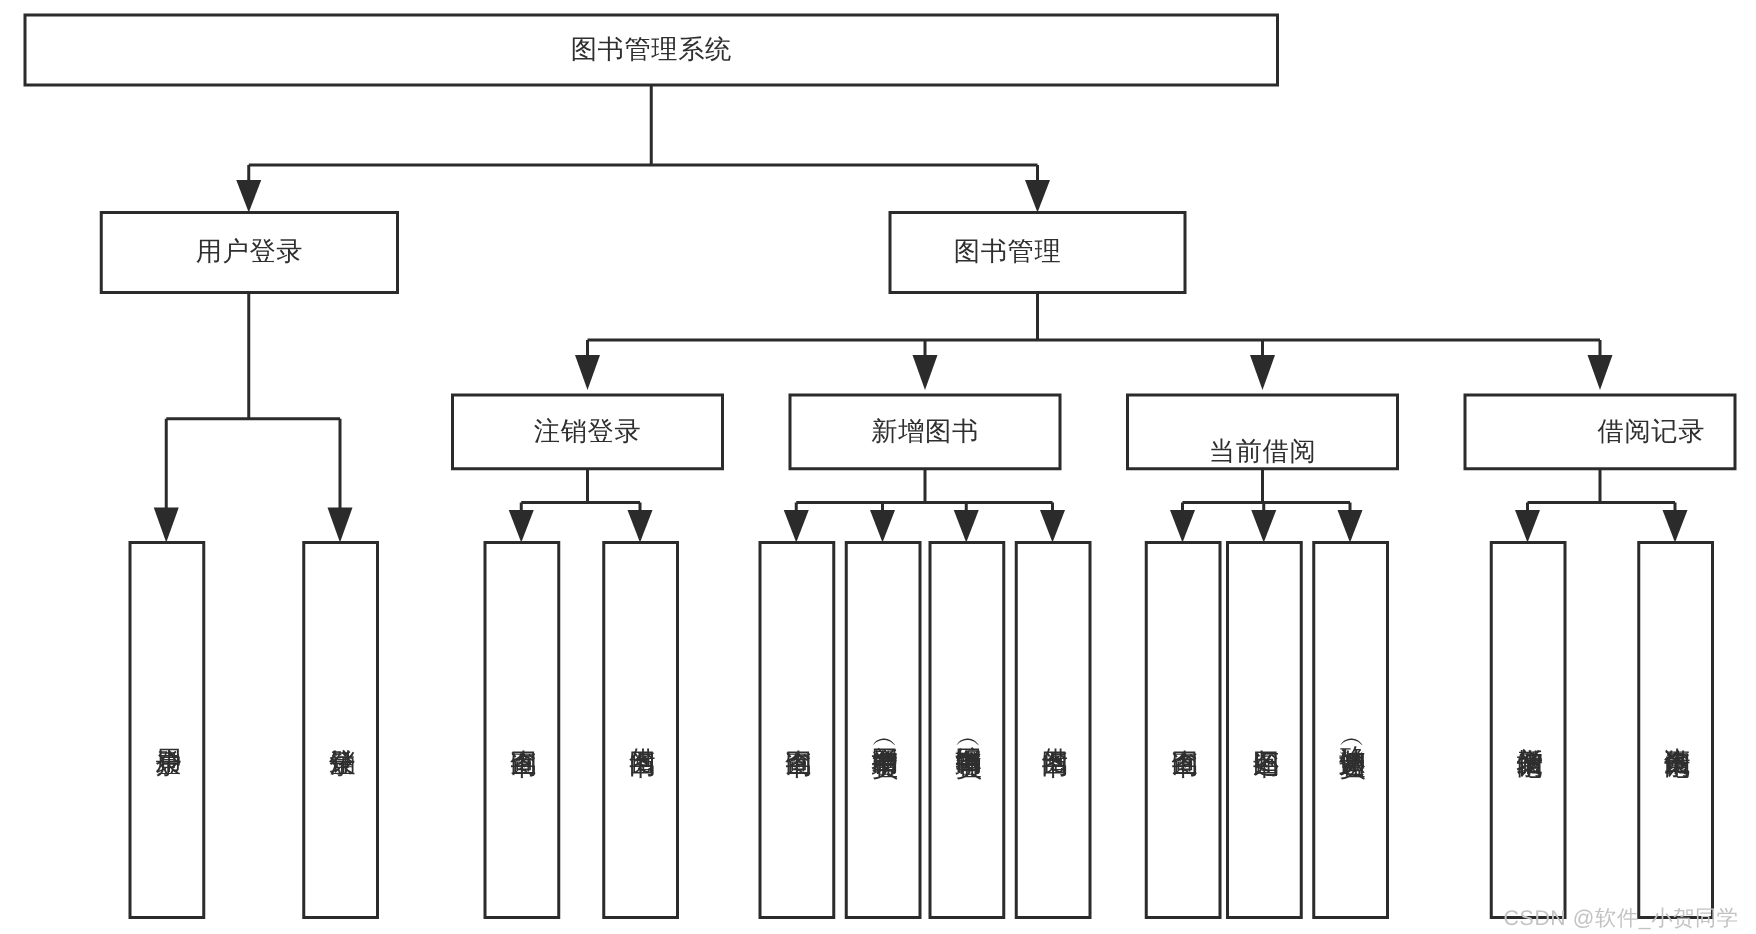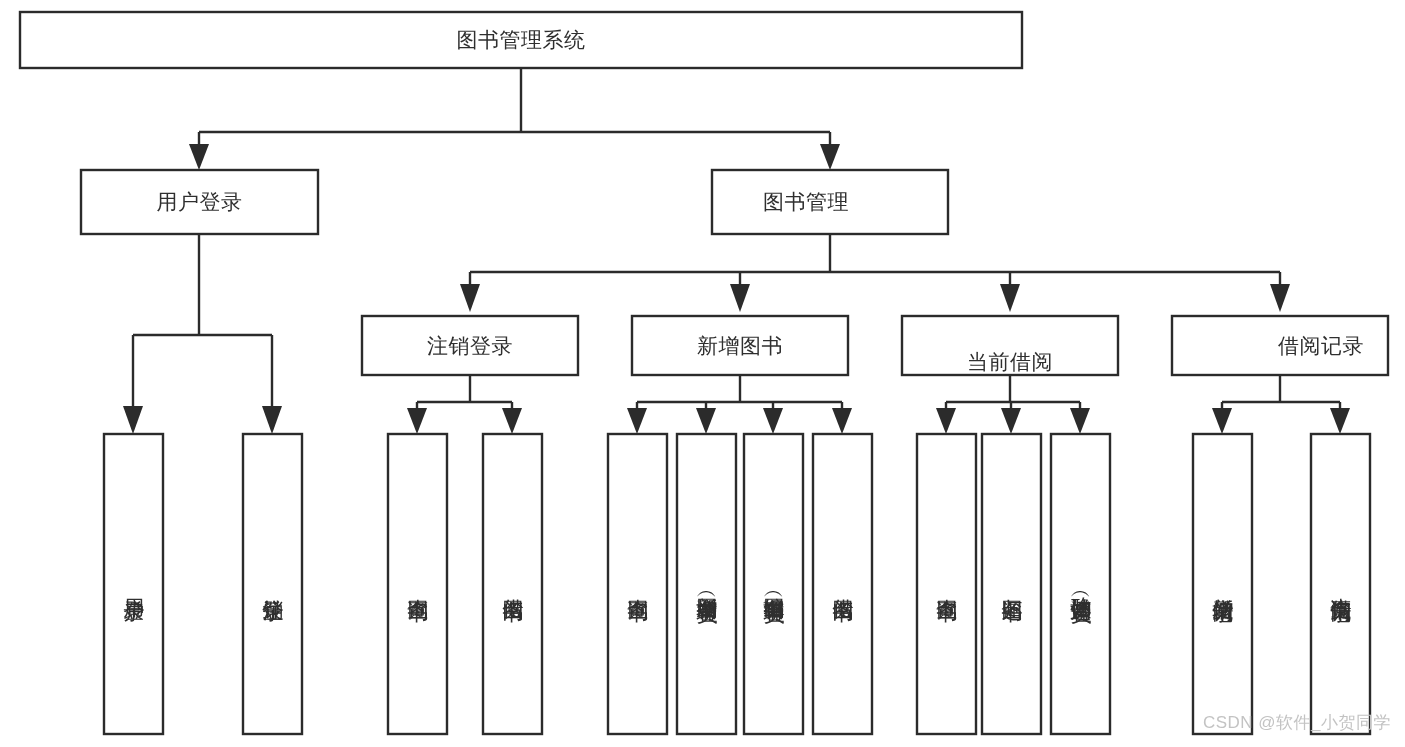--- a/index.html
+++ b/index.html
@@ -64,21 +64,21 @@
     line-height: 1.18;
     letter-spacing: 1px;
     writing-mode: vertical-rl;
     text-orientation: upright;
     white-space: nowrap;
     pointer-events: none;
   }
   .watermark {
     position: absolute;
     right: 14px;
-    bottom: 13px;
+    bottom: 1px;
     color: #c3c3c3;
     font-size: 17px;
     letter-spacing: 0.5px;
     white-space: nowrap;
     pointer-events: none;
   }
 </style>
 </head>
 <body>
 

